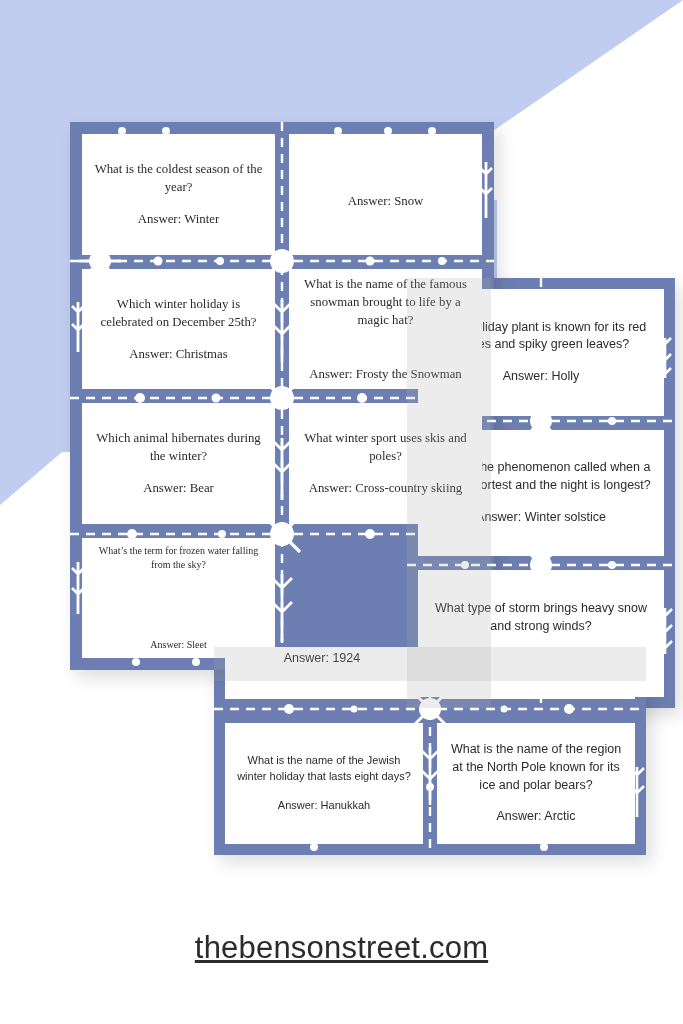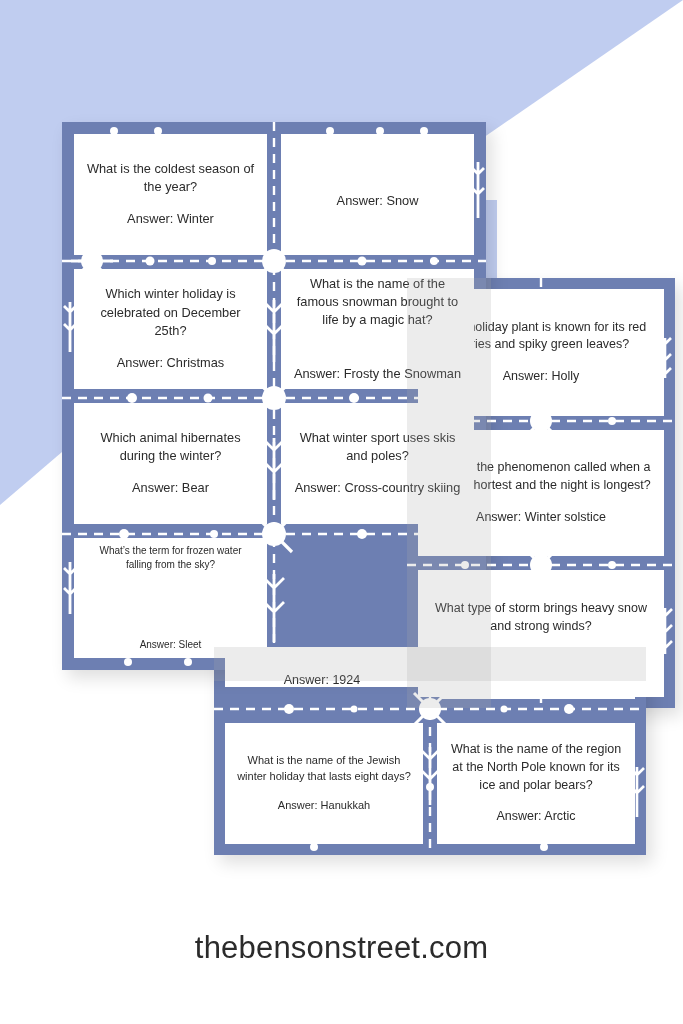--- a/index.html
+++ b/index.html
@@ -87,20 +87,21 @@
   #footer{
     position:absolute;
     left:0;right:0;
     top:930px;
     text-align:center;
     font-size:31px;
     letter-spacing:.2px;
     color:#2b2b2b;
     font-family:"Liberation Sans", sans-serif;
     font-weight:300;
+    text-decoration:underline;
   }
 </style>
 </head>
 <body>
 
 <div id="bg-base"></div>
 <div id="bg-cut-right-low"></div>
 <div id="bg-cut-tr"></div>
 <div id="bg-cut-bl"></div>
 <div id="bg-cut-bottom"></div>
@@ -190,29 +191,29 @@
       <div class="gap-row"></div>
       <p class="a">Answer: Hanukkah</p>
     </div>
     <div class="card" style="font-size:12.5px;">
       <p class="q">What is the name of the region at the North Pole known for its ice and polar bears?</p>
       <div class="gap-row"></div>
       <p class="a">Answer: Arctic</p>
     </div>
   </div>
 
-  <div style="position:absolute;left:11px;top:0;width:194px;height:40px;background:#ffffff;z-index:3;
-              display:flex;align-items:flex-end;justify-content:center;padding-top:4px;box-sizing:border-box;">
+  <div style="position:absolute;left:11px;top:0;width:194px;height:52px;background:#ffffff;z-index:3;
+              display:flex;align-items:flex-start;justify-content:center;padding-top:4px;box-sizing:border-box;">
     <span style="font-size:12.5px;color:#2b2b2b;">Answer: 1924</span>
   </div>
   <div style="position:absolute;left:227px;top:0;width:194px;height:52px;background:#ffffff;z-index:3;"></div>
   <div class="veil" style="left:0;top:0;width:432px;height:34px;"></div>
 </div>
 
-<div class="sheet" id="sheet-main" style="left:62px;top:122px;width:424px;height:548px;">
+<div class="sheet" id="sheet-main" style="left:70px;top:122px;width:424px;height:548px;font-family:Liberation Serif, serif;">
   <svg class="flourish" viewBox="0 0 424 548" preserveAspectRatio="none">
 
     <g stroke="#ffffff" stroke-width="2.4" stroke-dasharray="9 7" fill="none">
       <line x1="0" y1="139" x2="424" y2="139"></line>
       <line x1="0" y1="276" x2="424" y2="276"></line>
       <line x1="0" y1="412" x2="424" y2="412"></line>
       <line x1="212" y1="0" x2="212" y2="548"></line>
     </g>
     <g fill="#ffffff">
 

